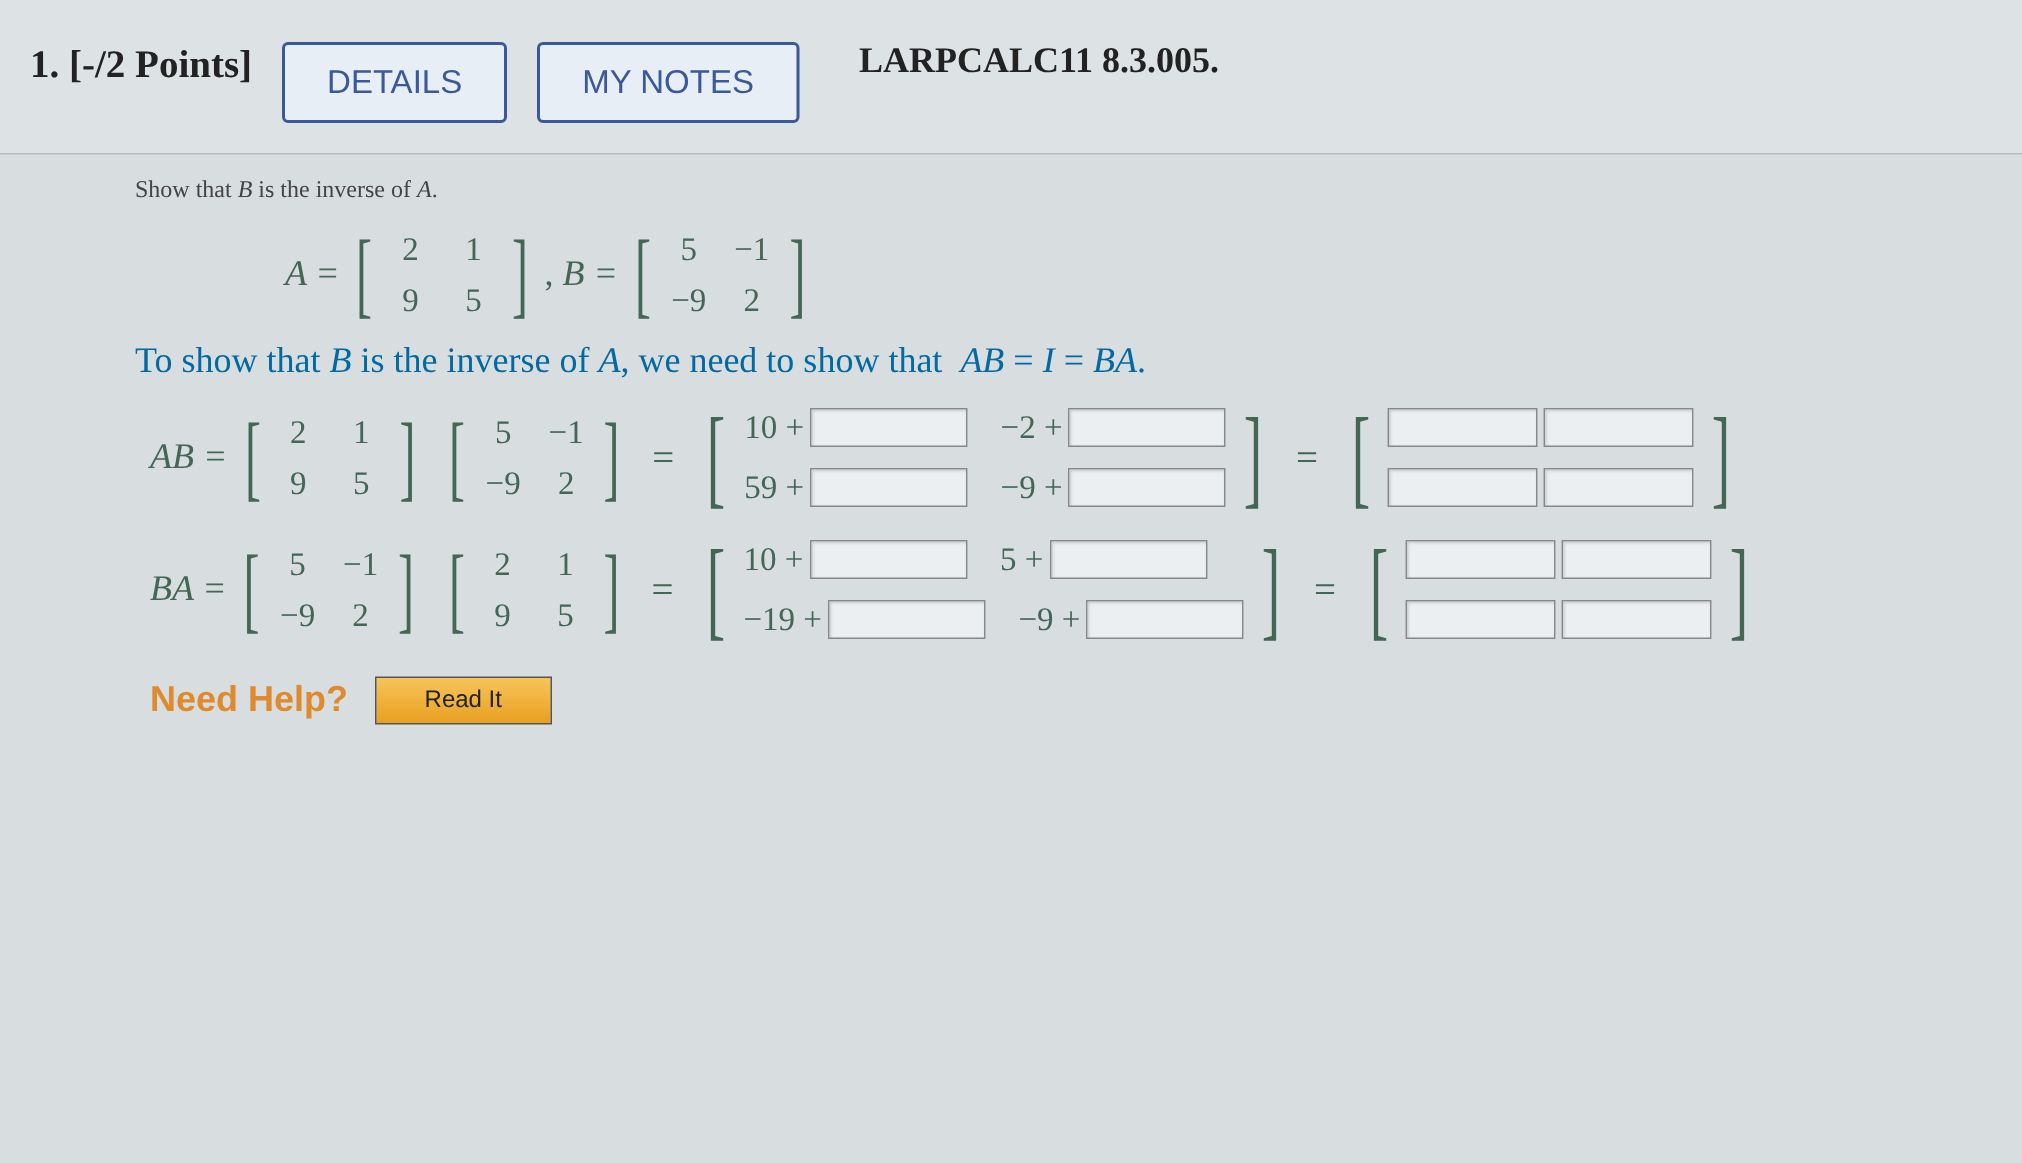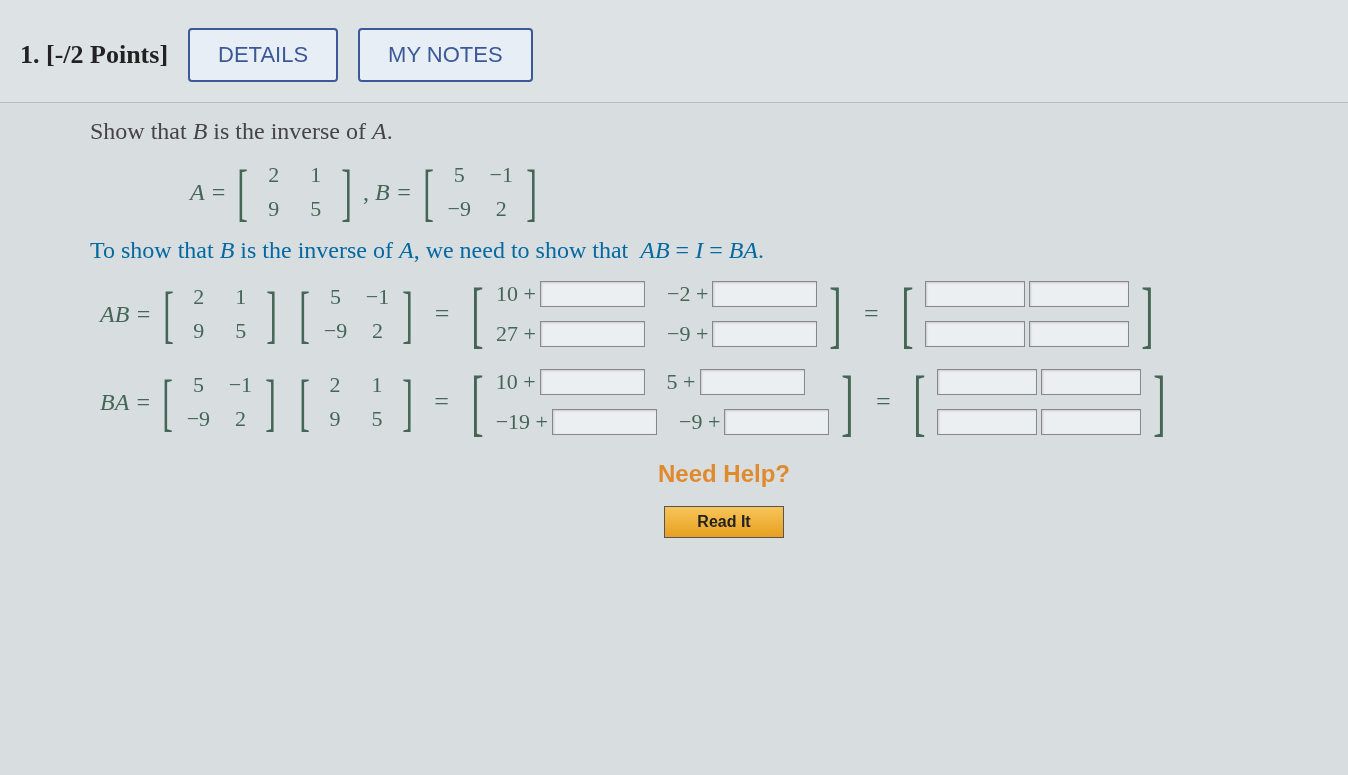--- a/index.html
+++ b/index.html
@@ -6,21 +6,20 @@
 body {
   font-family: Georgia, 'Times New Roman', serif;
   background: #d8dde0;
   width: 1348px;
   height: 775px;
   overflow: hidden;
   color: #333;
 }
 .header {
   display: flex;
-  align-items: center;
   padding: 28px 20px 20px 20px;
   gap: 20px;
   background: #dde2e5;
 }
 .points {
   font-weight: bold;
   font-size: 26px;
   color: #222;
 }
 .btn {
@@ -32,21 +31,21 @@
   font-family: Arial, sans-serif;
   cursor: pointer;
   border-radius: 4px;
 }
 .course { font-size: 24px; font-weight: bold; color: #222; margin-left: 20px; }
 .content {
   background: #d8dde0;
   padding: 15px 0 20px 90px;
   border-top: 1px solid #bbb;
 }
-.prompt { font-size: 24px; color: #444; margin-bottom: 12px; }
+.prompt { font-size: 16px; color: #444; margin-bottom: 12px; }
 .row { display: flex; align-items: center; margin: 8px 0; font-size: 24px; color: #465; }
 .row.indent { margin-left: 100px; }
 .italic { font-style: italic; }
 .matrix {
   display: inline-flex;
   align-items: center;
   margin: 0 6px;
   height: 70px;
 }
 .bracket {
@@ -74,35 +73,34 @@
   box-shadow: inset 1px 1px 2px rgba(0,0,0,0.15);
 }
 .blank.sm { width: 100px; }
 .eq { font-size: 26px; margin: 0 10px; color: #465; }
 .need-help {
   display: flex;
   align-items: center;
   gap: 18px;
   margin-top: 18px;
   margin-left: 10px;
-  flex-direction: column;
 }
 .need-help-label {
   color: #e08a2e;
   font-size: 24px;
   font-weight: bold;
   font-family: Arial, sans-serif;
 }
 .read-it {
   background: linear-gradient(#f7c45a, #e8a020);
   border: 1px solid #555;
   padding: 6px 32px;
   font-size: 16px;
   font-family: Arial, sans-serif;
-  font-weight: bold;
+  font-weight: normal;
   color: #222;
   cursor: pointer;
 }
 .submit {
   background: #e8ebee;
   border: 1px solid #999;
   padding: 6px 14px;
   font-size: 18px;
   font-family: Arial, sans-serif;
   color: #555;
@@ -110,20 +108,21 @@
   margin-top: 45px;
 }
 </style>
 </head>
 <body>
 
 <div class="header">
   <span class="points">1.  [-/2 Points]</span>
   <button class="btn">DETAILS</button>
   <button class="btn">MY NOTES</button>
+  <span class="course">LARPCALC11 8.3.005.</span>
 </div>
 
 <div class="content">
 
   <div class="prompt">
     Show that <span class="italic">B</span> is the inverse of <span class="italic">A</span>.
   </div>
 
   
   <div class="row indent">
@@ -199,21 +198,21 @@
     <span class="matrix" style="height:80px">
       <span class="bracket" style="font-size:74px">[</span>
       <span class="mcells" style="gap:14px">
         <span class="exprow">
             <span>10 +</span>
             <input class="blank" style="">
             <span style="margin-left:18px">−2 +</span>
             <input class="blank" style="">
           </span>
         <span class="exprow">
-            <span>27 +</span>
+            <span>59 +</span>
             <input class="blank" style="">
             <span style="margin-left:18px">−9 +</span>
             <input class="blank" style="">
           </span>
       </span>
       <span class="bracket" style="font-size:74px">]</span>
     </span>
     <span class="eq">=</span>
     <span class="matrix" style="height:80px">
       <span class="bracket" style="font-size:74px">[</span>

